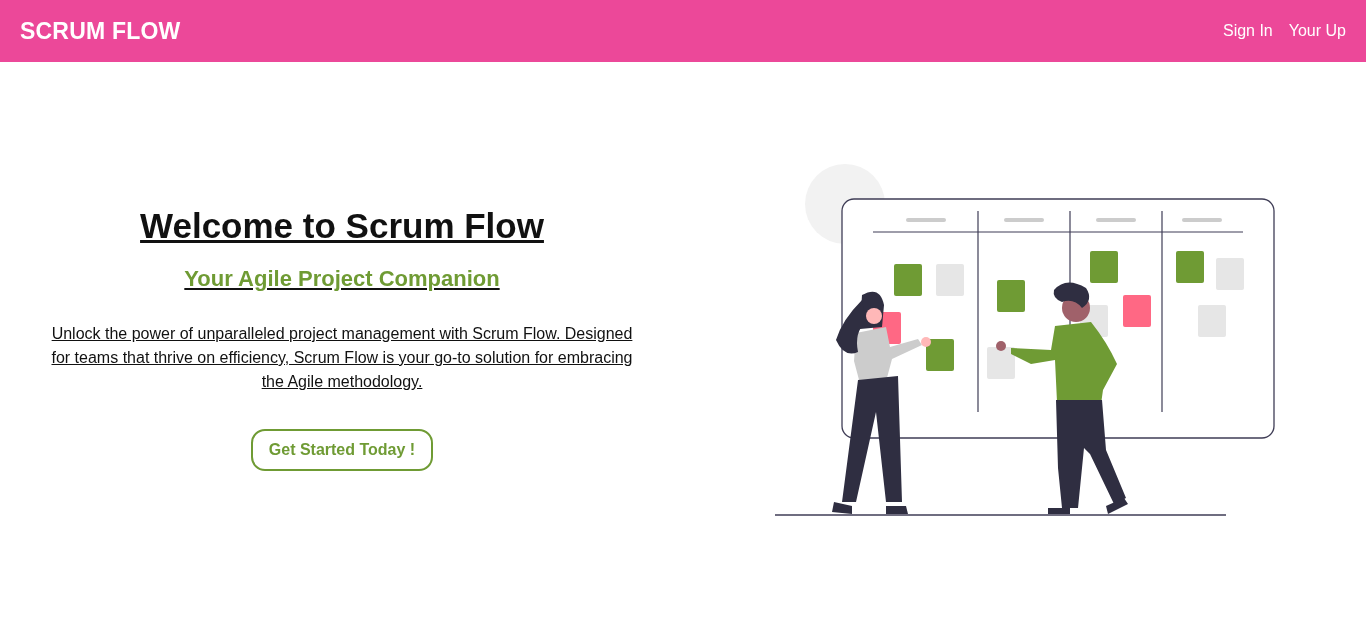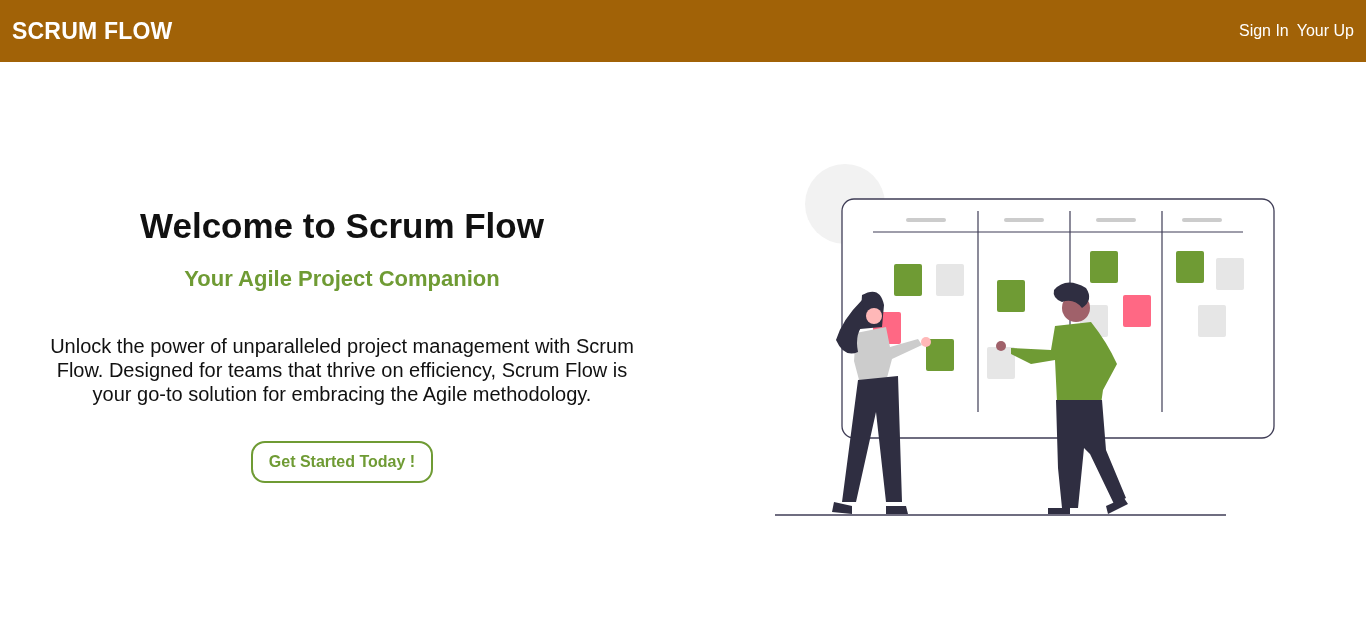--- a/index.html
+++ b/index.html
@@ -1,36 +1,37 @@
 <!DOCTYPE html>
 <html><head>
   <meta charset="utf-8">
   <style>
     * { box-sizing: border-box; margin: 0; padding: 0; }
     html, body { width: 1366px; height: 618px; background: #ffffff; overflow: hidden; }
     body { font-family: "Liberation Sans", "DejaVu Sans", sans-serif; color: #111; }
 
     .navbar {
-      height: 62px; background: #a16207;
+      height: 62px; background: #ec4899;
       display: flex; align-items: center; justify-content: space-between;
-      padding: 0 12px;
+      padding: 0 20px;
       text-align: right;
     }
     .brand { color: #ffffff; font-weight: 700; font-size: 23px; letter-spacing: 0.2px; }
-    .nav-links { display: flex; gap: 8px; }
+    .nav-links { display: flex; gap: 16px; }
     .nav-link { color: #ffffff; font-size: 16px; text-decoration: none; cursor: pointer; }
 
     .hero { position: relative; width: 1366px; height: 556px; }
     .hero-left {
       position: absolute; left: 40px; top: 142px; width: 604px;
       text-align: center;
+      text-decoration: underline;
     }
     .hero-title { font-size: 35px; font-weight: 700; color: #111; line-height: 44px; }
     .hero-subtitle { font-size: 22px; font-weight: 700; color: #6f9b34; margin-top: 16px; line-height: 30px; }
-    .hero-desc { font-size: 20px; line-height: 24px; color: #111; margin-top: 40px; padding: 0 6px; }
+    .hero-desc { font-size: 16px; line-height: 24px; color: #111; margin-top: 28px; padding: 0 6px; }
     .cta {
       display: inline-block; margin-top: 35px;
       border: 2px solid #6f9b34; border-radius: 14px;
       color: #6f9b34; font-weight: 700; font-size: 16px;
       padding: 10px 16px; background: #fff; cursor: pointer;
     }
     .illustration { position: absolute; left: 772px; top: 100px; width: 510px; height: 360px; }
   </style>
 </head>
 <body>

